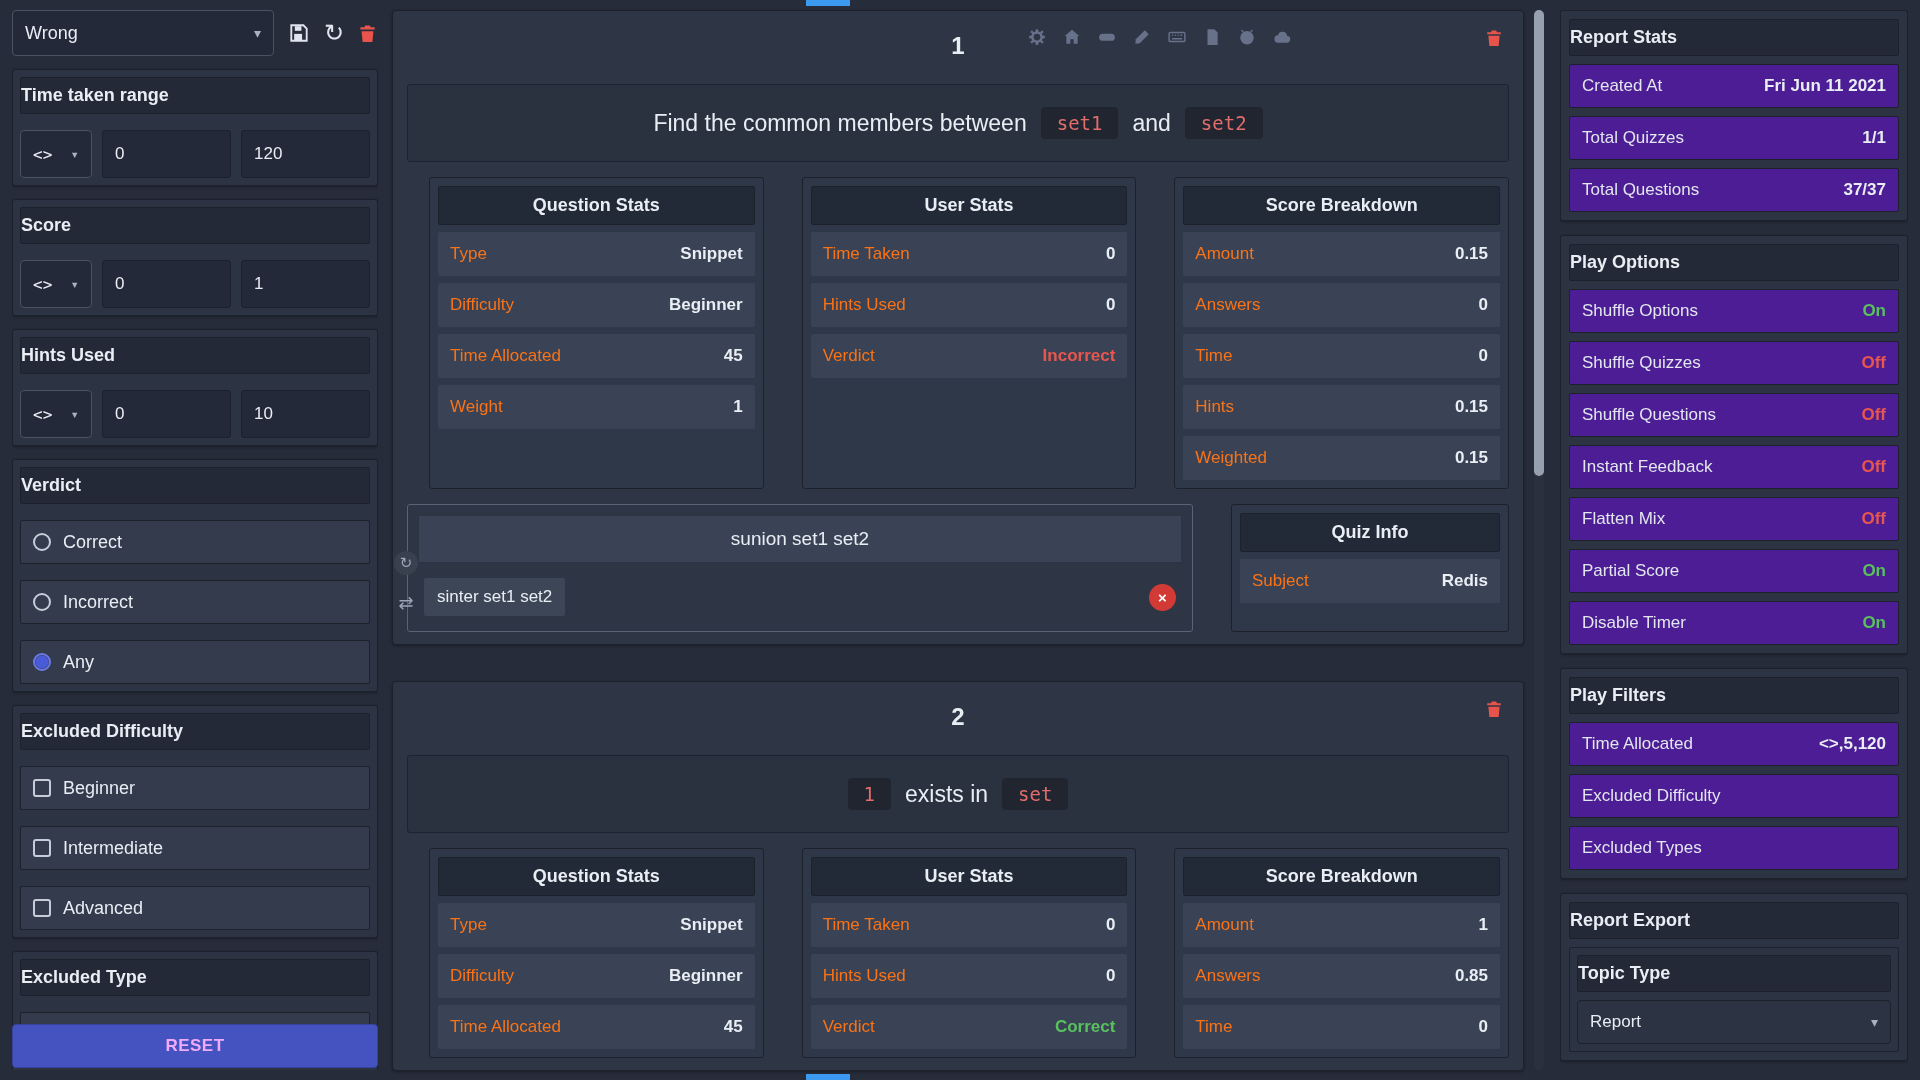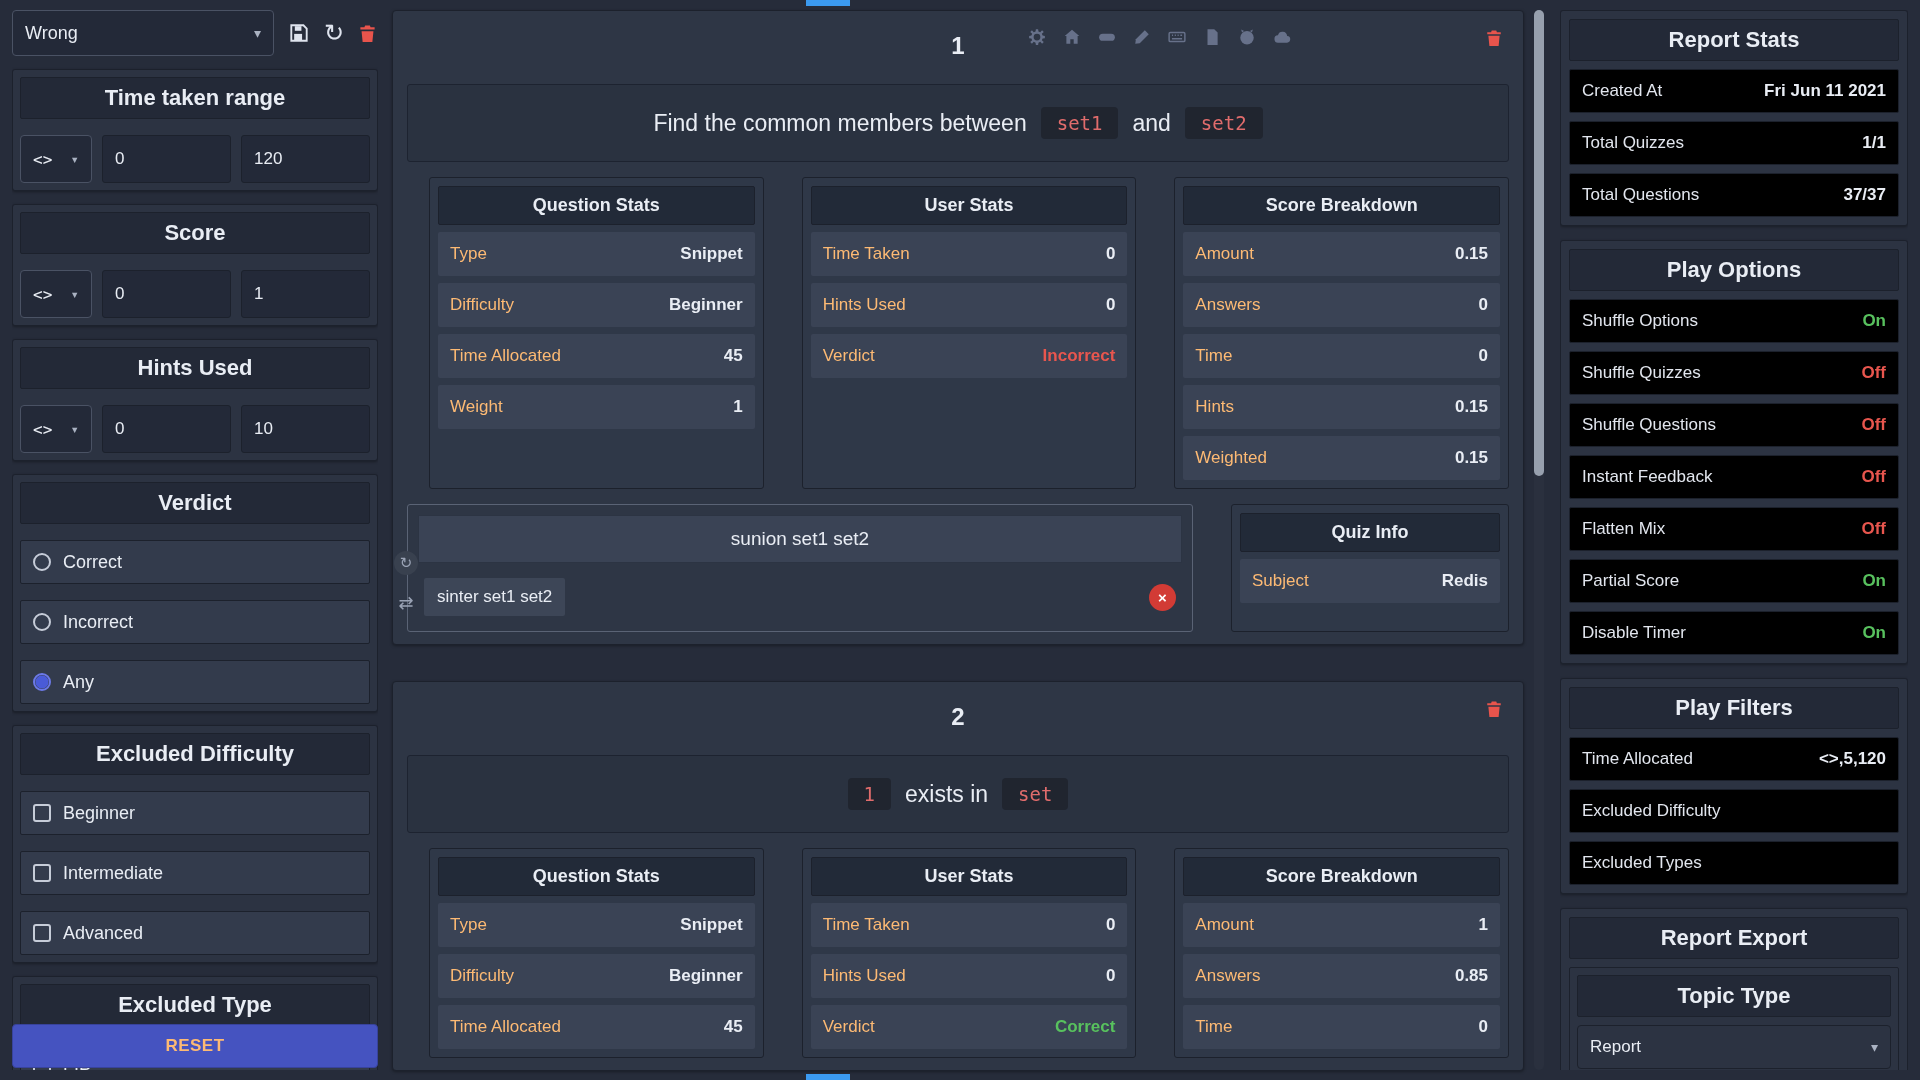--- a/index.html
+++ b/index.html
@@ -6,41 +6,41 @@
   html,body { width:1920px; height:1080px; overflow:hidden; background:#262c3a;
     font-family:"Liberation Sans", sans-serif; color:#e9edf4; }
   .app { position:relative; width:1920px; height:1080px; display:flex; gap:14px; padding:10px 12px; }
 
   
   .select { background:#232938; border:1px solid #4a5264; border-radius:4px; display:flex;
     align-items:center; justify-content:space-between; padding:16px 12px; height:46px; cursor:pointer; }
   .caret { color:#aab2c2; font-size:14px; margin-left:10px; }
   .group { border:1px solid #1c212c; background:#2c3342; border-radius:3px; padding:7px;
     display:flex; flex-direction:column; gap:16px; box-shadow:0 1px 3px rgba(0,0,0,.35); }
-  .group-header { background:#232937; border:1px solid #1c212c; text-align:center; font-weight:bold;
-    font-size:22px; padding:7px 0; border-radius:2px; }
+  .group-header { background:#232937; border:1px solid #1c212c; font-weight:bold;
+    font-size:18px; padding:7px 0; border-radius:2px; }
   .option-row { display:flex; align-items:center; gap:12px; background:#333b4c; border:1px solid #1c212c;
     border-radius:2px; padding:0 12px; height:44px; cursor:pointer; font-size:18px; }
   .radio { flex:0 0 auto; width:18px; height:18px; border-radius:50%; border:2px solid #c6ccd8; }
   .radio.selected { border-color:#6c79e8; background:radial-gradient(circle,#4a5bd8 0 6px,transparent 7px); }
   .checkbox { flex:0 0 auto; width:18px; height:18px; border:2px solid #c6ccd8; border-radius:3px; }
   .icon-btn { display:inline-flex; align-items:center; justify-content:center; cursor:pointer; }
 
   
   .left { position:relative; flex:0 0 366px; display:flex; flex-direction:column; gap:13px;
     height:100%; overflow:hidden; }
   .preset-row { display:flex; align-items:center; gap:14px; }
   .preset-select { flex:0 0 262px; font-size:18px; }
   .glyph-btn { font-size:24px; color:#dfe4ee; line-height:1; }
   .range-row { display:flex; gap:10px; }
   .op-select { flex:0 0 72px; height:48px; font-size:16px; font-family:"DejaVu Sans Mono", monospace; }
   .num-input { flex:1; min-width:0; background:#232938; border:1px solid #1c212c; border-radius:3px;
     color:#e9edf4; font-size:17px; padding:0 12px; height:48px; outline:none; }
   .reset-btn { position:absolute; left:0; right:0; bottom:2px; height:44px; background:#4553c0;
-    color:#fdba74; font-family:"Liberation Sans",sans-serif; font-size:17px; font-weight:bold;
+    color:#f0abfc; font-family:"Liberation Sans",sans-serif; font-size:17px; font-weight:bold;
     letter-spacing:.5px; border:1px solid #38439c; border-radius:4px; cursor:pointer; z-index:3; }
 
   
   .middle { position:relative; flex:1; display:flex; flex-direction:column; gap:36px; padding-right:22px; }
   .q-card { background:#2e3645; border:1px solid #1c212c; border-radius:4px; padding:12px 14px;
     display:flex; flex-direction:column; gap:15px; box-shadow:0 1px 3px rgba(0,0,0,.35); }
   .q-header { position:relative; height:46px; display:flex; align-items:center; justify-content:center; }
   .q-number { font-size:24px; font-weight:bold; }
   .q-tools { position:absolute; right:218px; top:4px; display:flex; gap:16px; color:#67718a; }
   .q-tools .icon-btn { width:19px; height:19px; }
@@ -49,21 +49,21 @@
     display:flex; align-items:center; justify-content:center; gap:14px; font-size:23px; padding:10px; }
   .code-chip { background:#20252f; color:#e06c6c; font-family:"DejaVu Sans Mono", monospace;
     font-size:19px; padding:5px 16px; border-radius:4px; }
   .stats-row { display:flex; gap:16px; align-items:stretch; }
   .stat-panel { flex:1; background:#2f3848; border:1px solid #1c212c; border-radius:3px; padding:8px;
     display:flex; flex-direction:column; gap:7px;margin-left:22px; }
   .stat-header { background:#222a38; border:1px solid #1c212c; text-align:center; font-weight:bold;
     font-size:18px; padding:8px 0; border-radius:2px; }
   .srow { display:flex; justify-content:space-between; align-items:center; background:#3a4355;
     border-radius:2px; padding:12px 12px; font-size:17px; }
-  .srow .lbl { color:#fdba74; }
+  .srow .lbl { color:#f97316; }
   .srow .val { font-weight:bold; }
   .val.red { color:#e8564e; }
   .val.green { color:#58c15e; }
   .answer-strip { display:flex; gap:16px; align-items:stretch; }
   .answers-box { position:relative; flex:1; border:1px solid #5a6375; border-radius:3px; padding:10px; }
   .correct-answer { background:#3a4355; border:1px solid #2c3443; height:48px; display:flex;
     align-items:center; justify-content:center; font-size:19px; }
   .user-answer-row { margin-top:10px; display:flex; align-items:center; justify-content:space-between;
     padding:5px 6px; min-height:48px; }
   .user-answer-chip { background:#3d4657; padding:9px 13px; border-radius:2px; font-size:17px; }
@@ -75,21 +75,21 @@
   .gutter-icon.plain { background:transparent; font-size:18px; }
   .quiz-info { flex:0 0 278px; }
   .mid-scrollbar { position:absolute; top:0; right:2px; width:10px; height:100%; background:#2a303e;
     border-radius:5px; }
   .mid-thumb { width:10px; height:44%; background:#97a0ae; border-radius:5px; cursor:pointer; }
 
   
   .right { flex:0 0 348px; display:flex; flex-direction:column; gap:14px; height:100%; overflow:hidden; }
   .side-card { border:1px solid #1c212c; background:#2c3342; border-radius:3px; padding:8px;
     display:flex; flex-direction:column; gap:8px; box-shadow:0 1px 3px rgba(0,0,0,.35); }
-  .kv { display:flex; justify-content:space-between; align-items:center; background:#000000;
+  .kv { display:flex; justify-content:space-between; align-items:center; background:#4c1d95;
     border:1px solid #1c212c; border-radius:2px; padding:11px 12px; font-size:17px; }
   .kv .lbl { color:#e2e6ee; }
   .kv .val { font-weight:bold; }
   .export-inner { border:1px solid #1c212c; border-radius:2px; padding:7px; display:flex;
     flex-direction:column; gap:8px; }
   .export-select { height:44px; font-size:17px; border-color:#1c212c; background:#2c3342; }
 
   
   .page-ind { position:absolute; left:806px; width:44px; height:6px; background:#3b9af0; z-index:5; }
   .page-ind.top { top:0; } .page-ind.bottom { bottom:0; }

